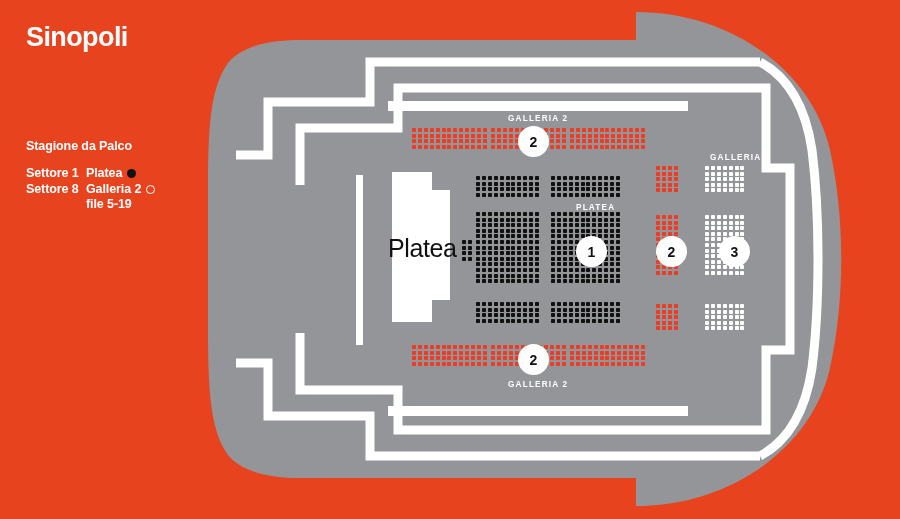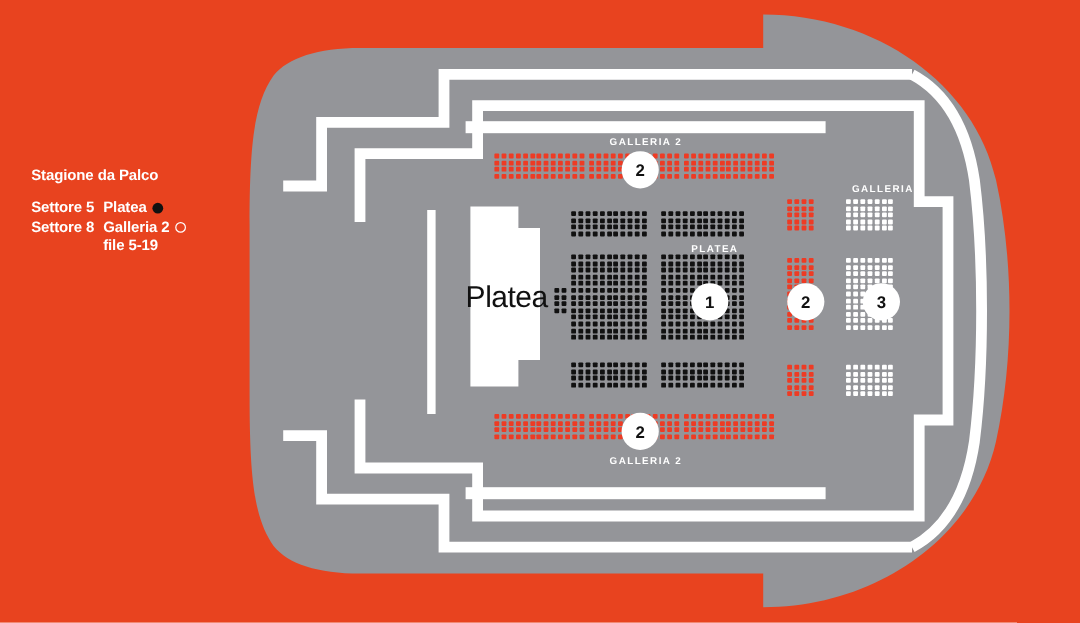--- a/index.html
+++ b/index.html
@@ -117,27 +117,28 @@
     font-weight: normal;
     letter-spacing: -0.4px;
   }
 </style>
 </head>
 <body>
 
 <div id="stage">
 
   <div id="title-block">
+    <span class="tline">Sinopoli</span>
   </div>
 
   <div id="legend-block">
     <div id="season-label">Stagione da Palco</div>
 
     <div class="legend-row">
-      <span class="legend-sector">Settore 5</span>
+      <span class="legend-sector">Settore 1</span>
       <span class="legend-name">Platea</span>
       <span class="legend-dot dot-black"></span>
     </div>
 
     <div class="legend-row">
       <span class="legend-sector">Settore 8</span>
       <span class="legend-name">Galleria 2</span>
       <span class="legend-dot dot-hollow"></span>
     </div>
 

